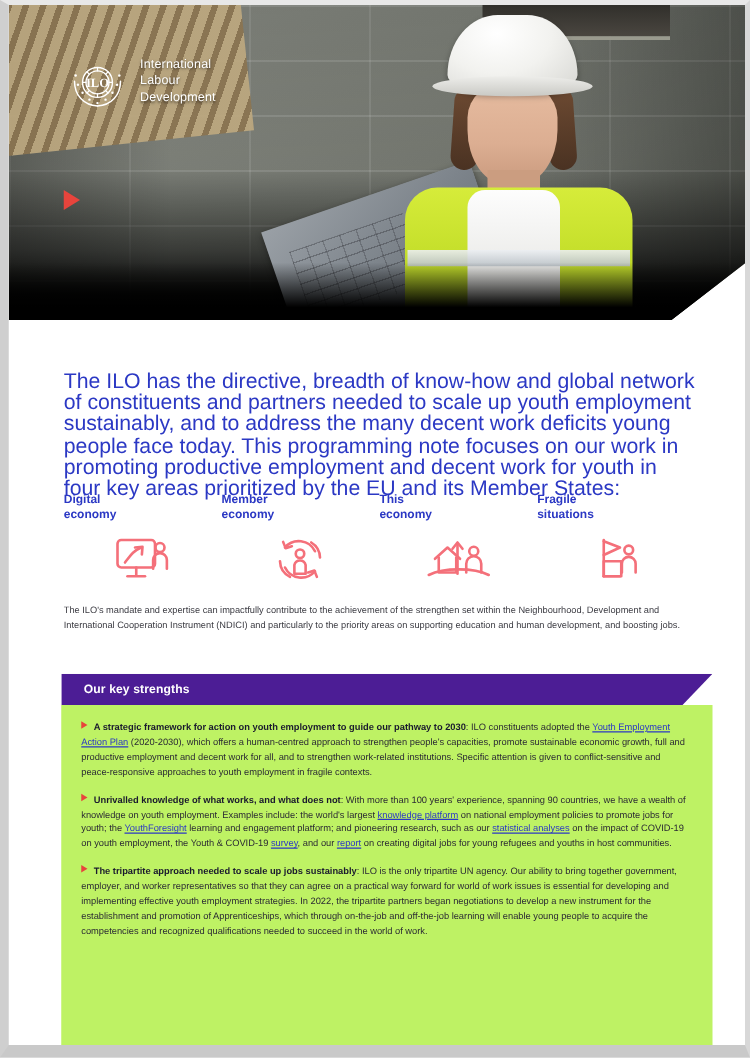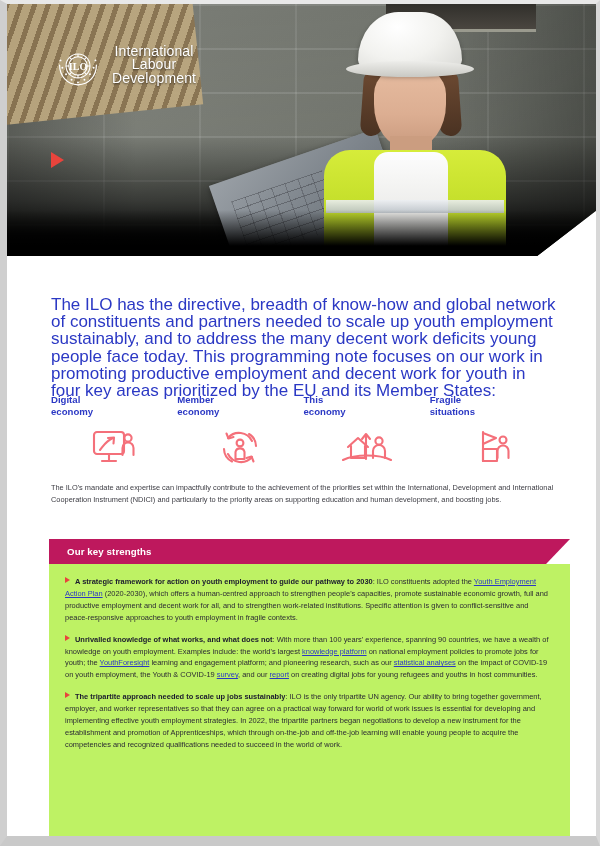--- a/index.html
+++ b/index.html
@@ -153,25 +153,24 @@
 
   
   #logo-block {
     position: absolute; left: 48px; top: 38px;
     display: flex; align-items: center; gap: 11px;
     z-index: 5;
   }
   #ilo-emblem { width: 46px; height: 46px; display: block; }
   #logo-text {
     color: #ffffff;
-    font-size: 14px;
+    font-size: 10px;
     line-height: 13.2px;
     letter-spacing: .15px;
     text-shadow: 0 1px 2px rgba(0,0,0,.6);
-    text-align: center;
   }
 
   
   #hero-title {
     position: absolute; left: 44px; top: 140px;
     z-index: 5;
     color: #ffffff;
     font-size: 27px;
     font-weight: bold;
     line-height: 36px;
@@ -215,21 +214,21 @@
     position: absolute; left: 44px; top: 478px; width: 512px;
     color: #3b3b42;
     font-size: 7.4px;
     line-height: 12.4px;
   }
 
   
   #banner {
     position: absolute; left: 42px; top: 535px;
     width: 521px; height: 25px;
-    background: #be185d;
+    background: #4c1d95;
     -webkit-clip-path: polygon(0 0, 100% 0, 95.4% 100%, 0 100%);
     clip-path: polygon(0 0, 100% 0, 95.4% 100%, 0 100%);
     color: #ffffff;
     font-size: 9.7px;
     font-weight: bold;
     line-height: 25px;
     padding-left: 18px;
     letter-spacing: .1px;
   }
 
@@ -411,21 +410,21 @@
             <circle cx="31" cy="13" r="3.5"></circle>
             <path d="M25.5 31 v-7 a5.5 5.5 0 0 1 11 0 v7"></path>
             <path d="M11 22 h14 v12 H11 z"></path>
           </g>
         </svg>
       </div>
     </div>
 
   </div>
 
-  <p id="para2">The ILO's mandate and expertise can impactfully contribute to the achievement of the priorities set within the International, Development and International Cooperation Instrument (NDICI) and particularly to the priority areas on supporting education and human development, and boosting jobs.</p>
+  <p id="para2">The ILO's mandate and expertise can impactfully contribute to the achievement of the strengthen set within the Neighbourhood, Development and International Cooperation Instrument (NDICI) and particularly to the priority areas on supporting education and human development, and boosting jobs.</p>
 
   <div id="banner">
     <span>Our key strengths</span>
   </div>
 
   <div id="panel">
 
     <p class="kp">
       <span class="tri-sm"></span><b>A strategic framework for action on youth employment to guide our pathway to 2030</b><span>: ILO constituents adopted the </span><a href="#" class="lnk">Youth Employment Action Plan</a><span> (2020-2030), which offers a human-centred approach to strengthen people's capacities, promote sustainable economic growth, full and productive employment and decent work for all, and to strengthen work-related institutions. Specific attention is given to conflict-sensitive and peace-responsive approaches to youth employment in fragile contexts.</span>
     </p>

